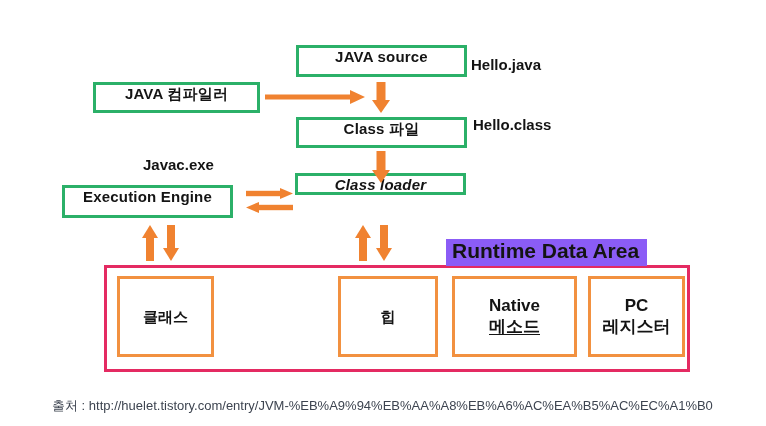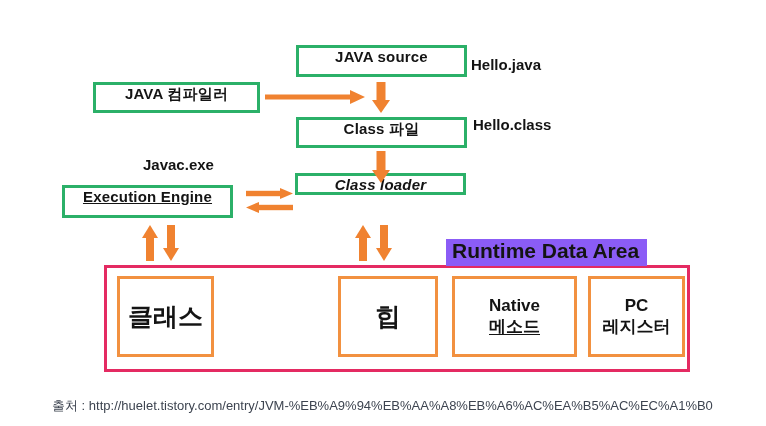--- a/index.html
+++ b/index.html
@@ -24,21 +24,21 @@
     border:3px solid var(--green);
     background:#fff;
     display:flex;align-items:flex-start;justify-content:center;
     font-weight:bold;font-size:15px;color:var(--ink);
     letter-spacing:.2px;
     white-space:nowrap;
   }
   #box-java-source{left:296px;top:45px;width:171px;height:32px;}
   #box-java-compiler{left:93px;top:82px;width:167px;height:31px;}
   #box-class-file{left:296px;top:117px;width:171px;height:31px;}
-  #box-execution-engine{left:62px;top:185px;width:171px;height:33px;text-decoration:underline;}
+  #box-execution-engine{left:62px;top:185px;width:171px;height:33px;}
   #box-class-loader{left:295px;top:173px;width:171px;height:22px;font-style:italic;}
 
   
   .flabel{
     position:absolute;
     font-weight:bold;font-size:15px;color:var(--ink);
     white-space:nowrap;
   }
   #label-hello-java{left:471px;top:56px;}
   #label-javac-exe{left:143px;top:120px;margin-top:36px;}
@@ -68,21 +68,21 @@
     position:absolute;left:104px;top:265px;width:586px;height:107px;
     border:3px solid var(--pink);
     background:#fff;
   }
   .ocell{
     position:absolute;top:8px;height:81px;
     border:3px solid var(--orange2);
     background:#fff;
     display:flex;flex-direction:column;align-items:center;justify-content:center;
     font-weight:bold;color:var(--ink);
-    font-size:25px;line-height:1.18;text-align:center;
+    font-size:15px;line-height:1.18;text-align:center;
   }
   .ocell.two-line{font-size:17px;}
   #cell-0{left:10px;width:97px;}
   #cell-1{left:120px;width:100px;}
   #cell-2{left:231px;width:100px;}
   #cell-3{left:345px;width:125px;}
   #cell-4{left:481px;width:97px;}
   .underlined{text-decoration:underline;text-underline-offset:2px;}
 
   

